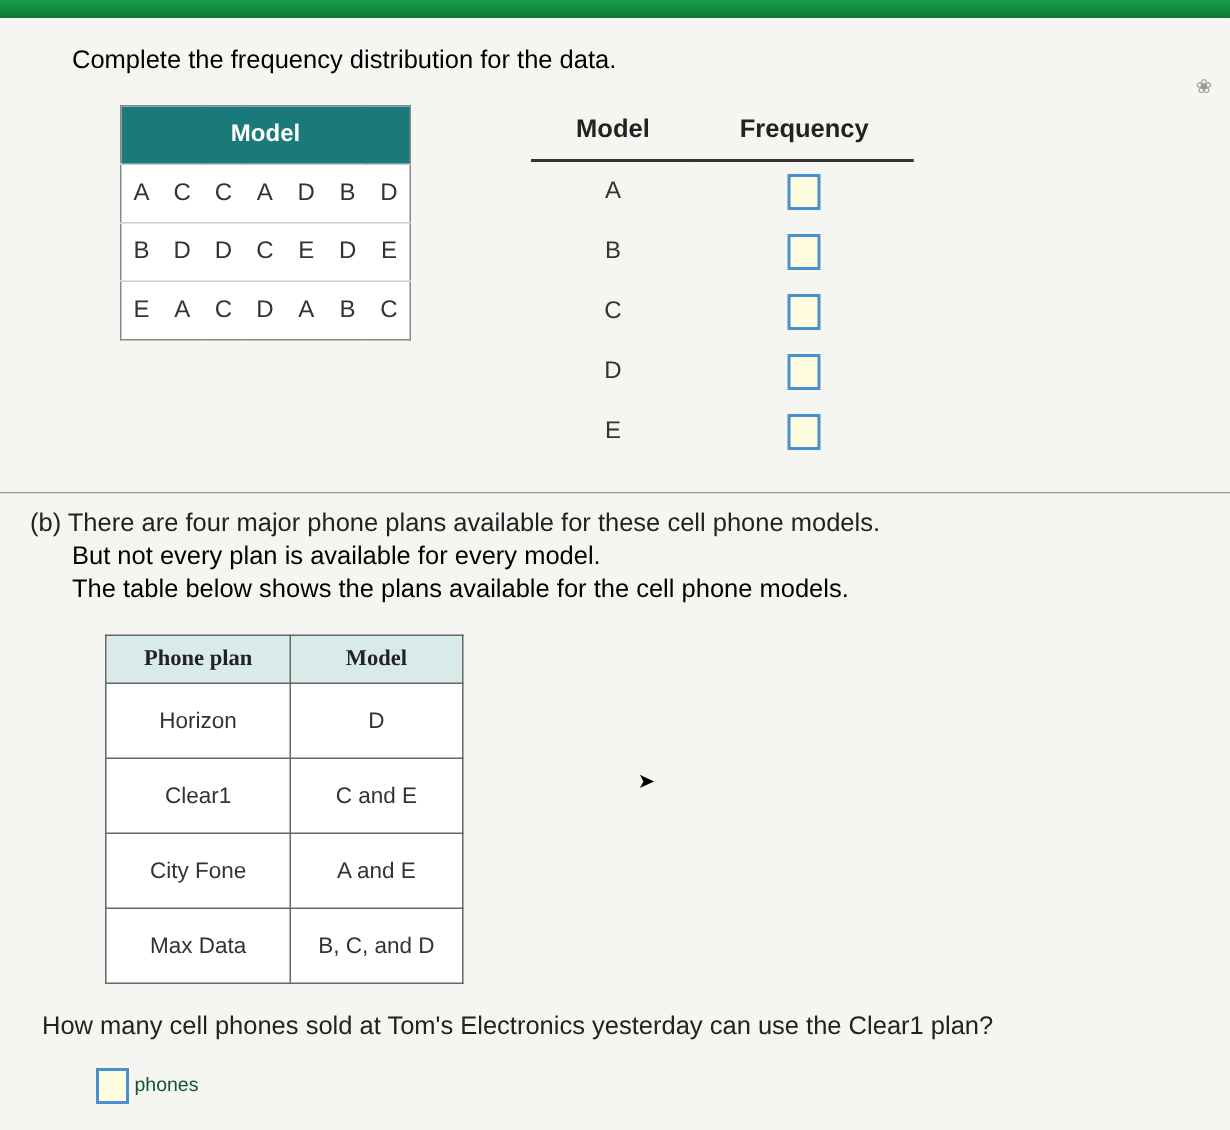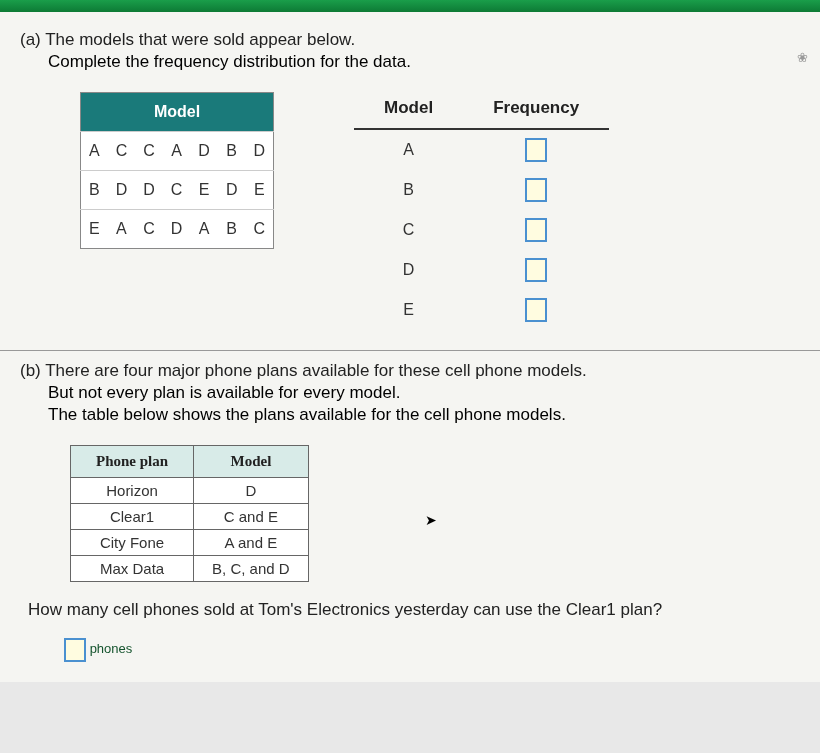--- a/index.html
+++ b/index.html
@@ -97,21 +97,21 @@
       background: #d8ebe8;
       border: 1px solid #666;
       padding: 7px 25px;
       font-size: 15px;
       font-weight: bold;
       color: #222;
       font-family: Liberation Serif, serif;
     }
     .plan-table td {
       border: 1px solid #666;
-      padding: 4px 18px;
+      padding: 16px 18px;
       text-align: center;
       font-size: 15px;
       color: #333;
       background: #fff;
     }
     .question-line {
       font-size: 17px;
       color: #222;
       margin-left: 8px;
     }
@@ -137,21 +137,20 @@
       font-size: 13px;
     }
   </style>
 </head>
 <body>
 
 <div class="top-bar"></div>
 <div class="content">
 
   <div class="section">
-    <div class="prompt-line1">(a) The models that were sold appear below.</div>
     <div class="prompt-line2">Complete the frequency distribution for the data.</div>
 
     <div class="part-a-body">
 
       <table class="data-table">
         <thead>
           <tr>
               <th colspan="7">Model</th>
             </tr>
         </thead>

